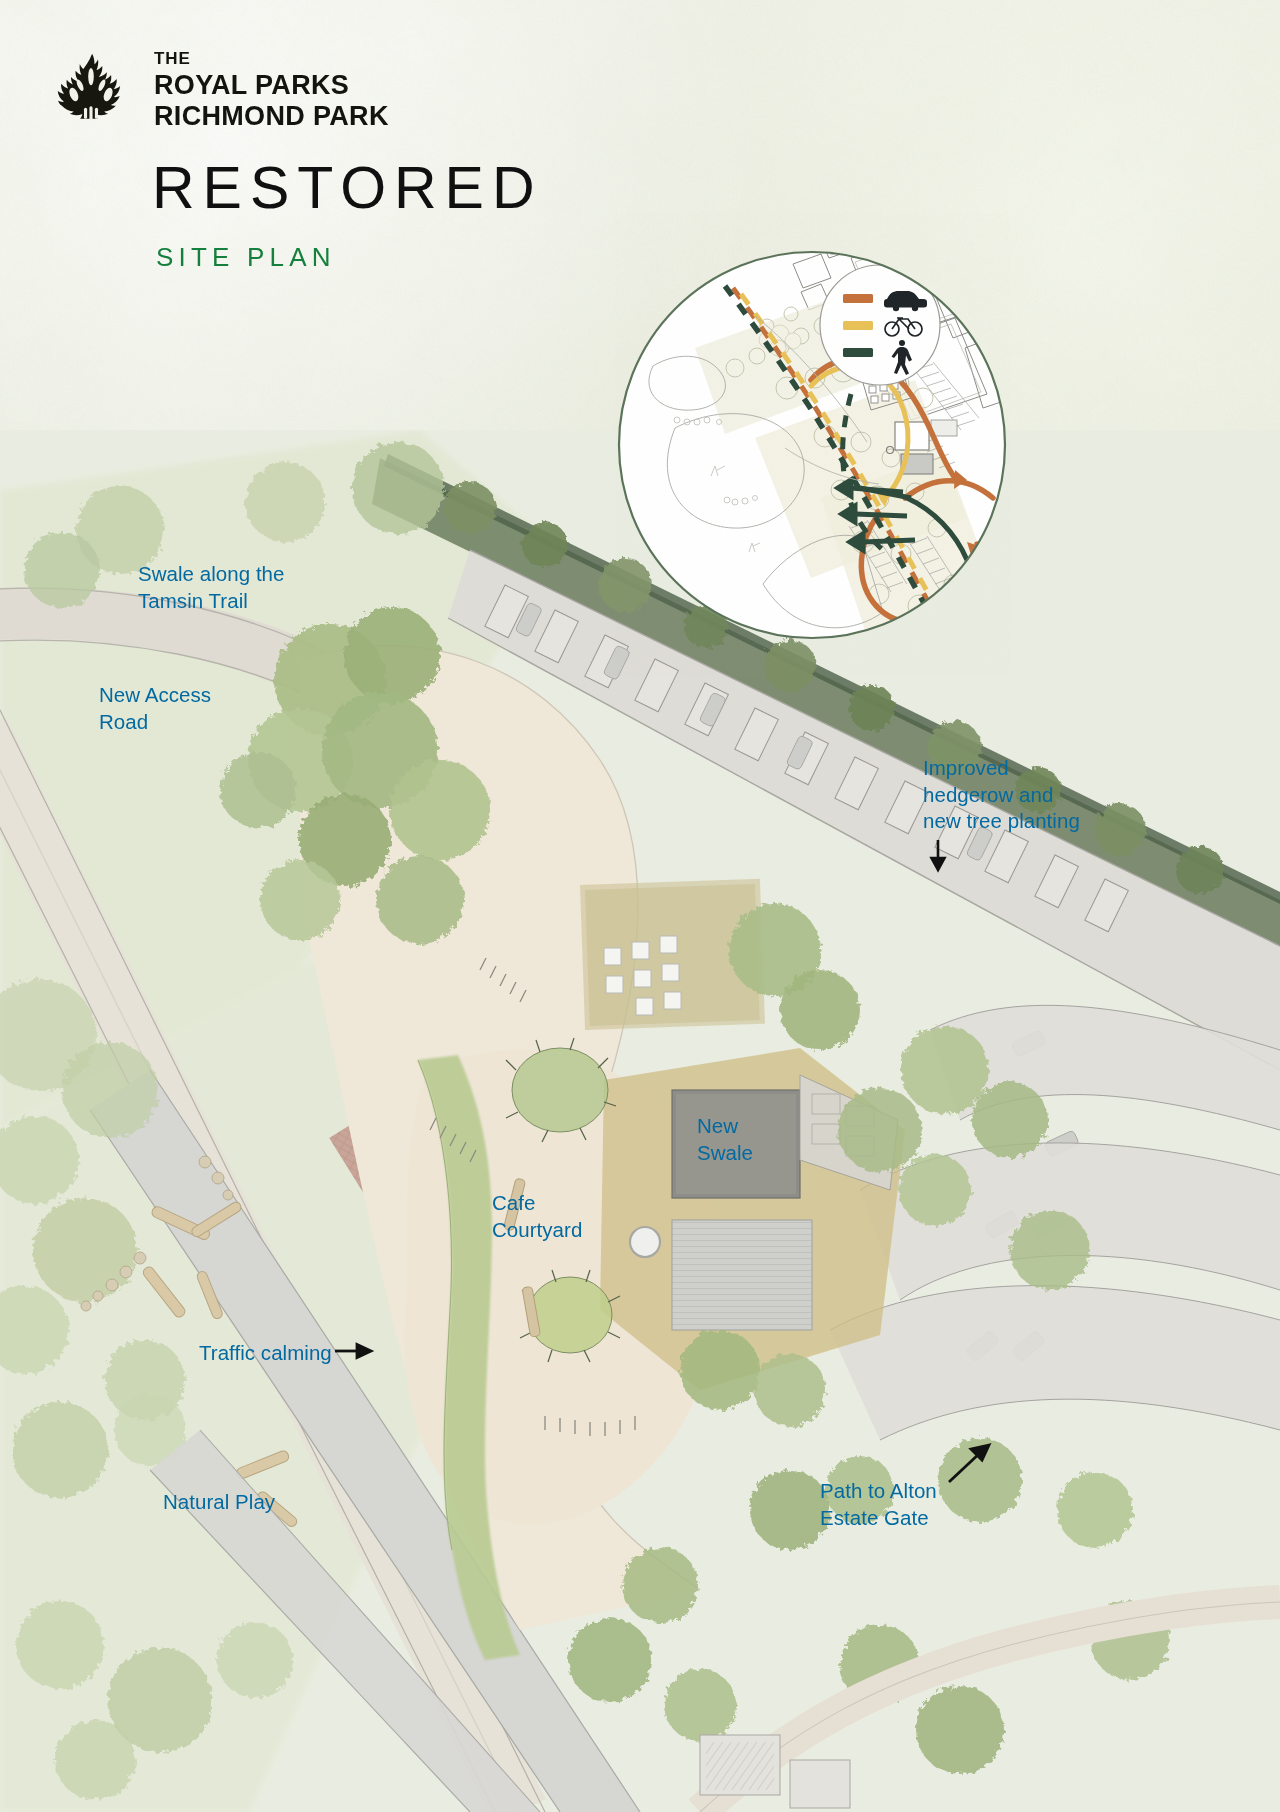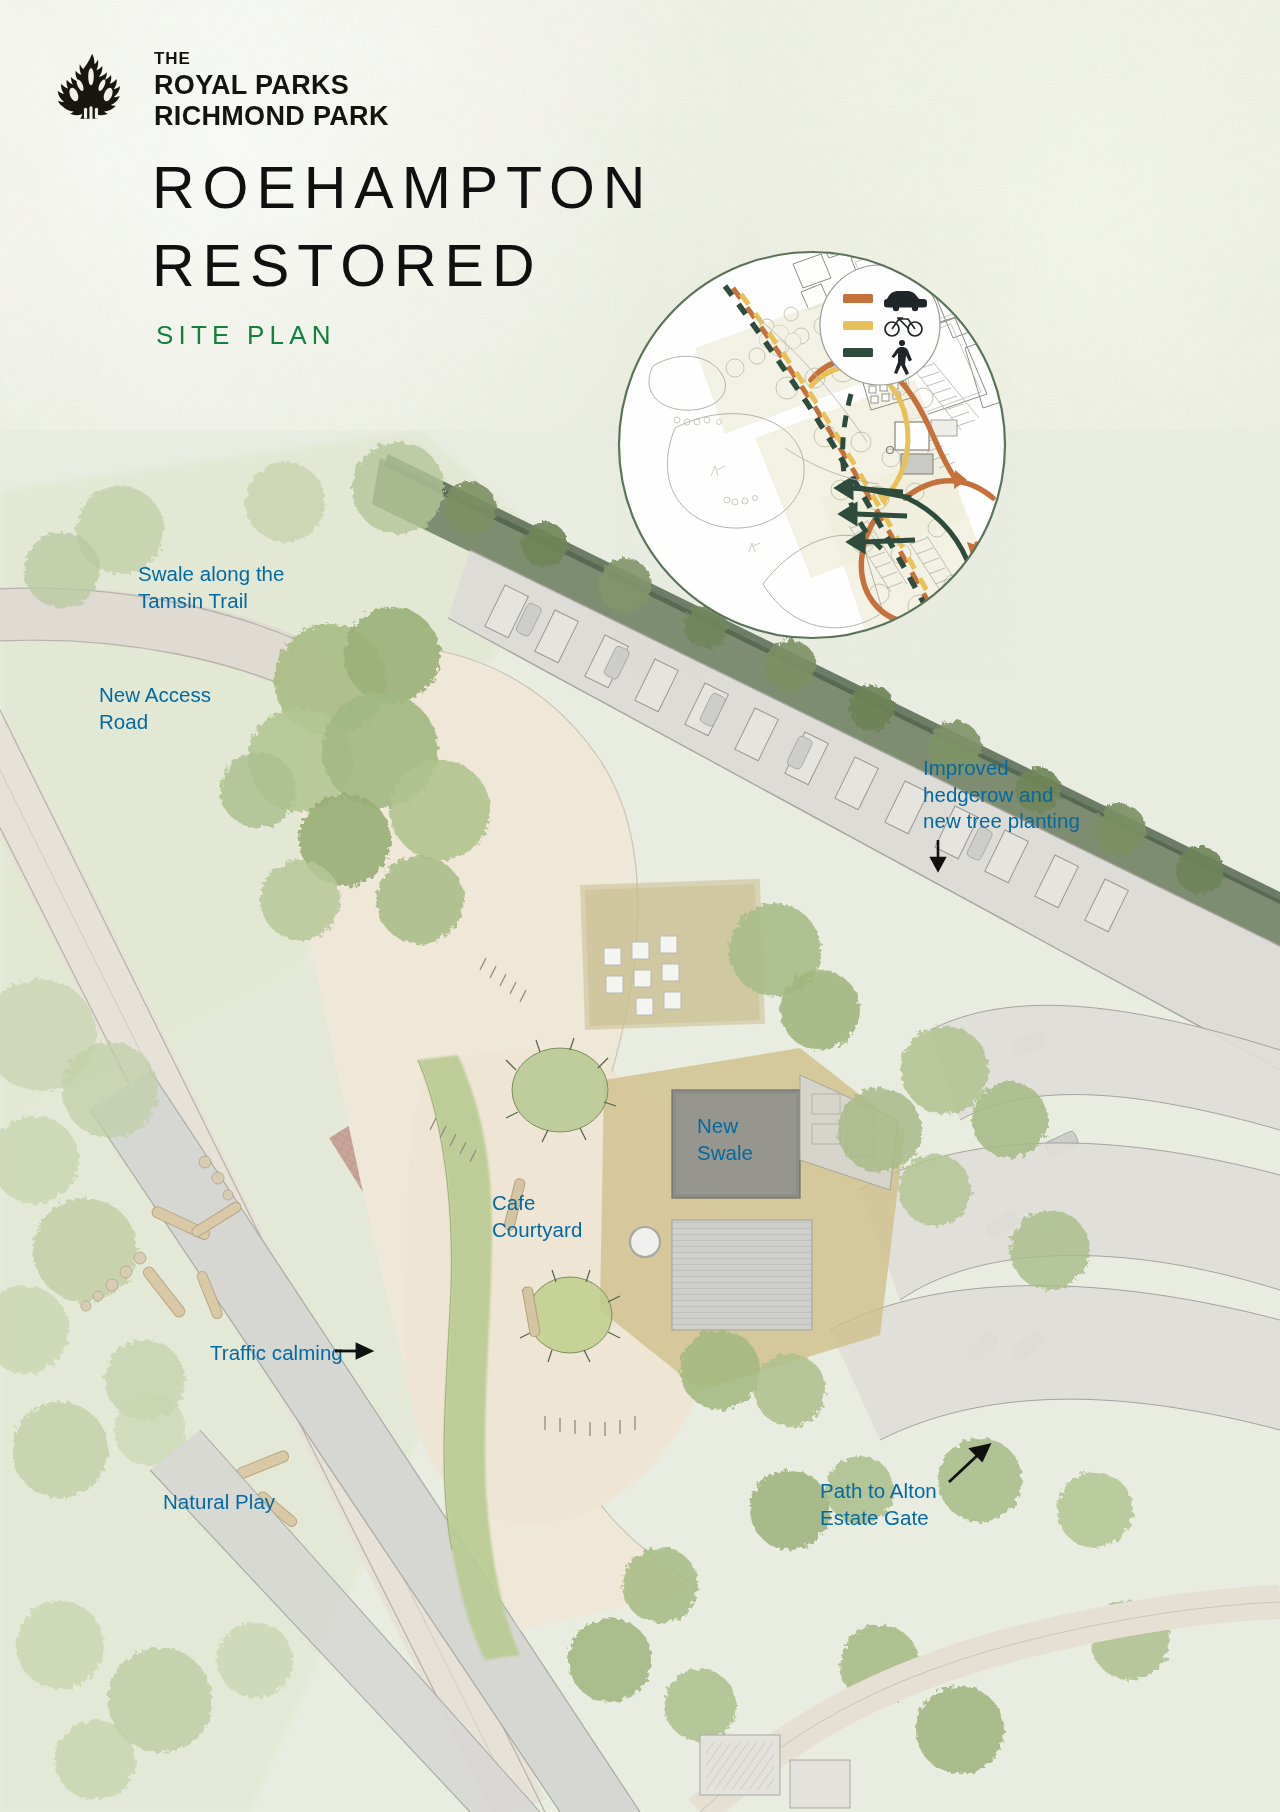--- a/index.html
+++ b/index.html
@@ -42,21 +42,21 @@
   
   .anno{position:absolute;color:#0369a1;font-size:20.5px;line-height:1.30;font-weight:400;
         letter-spacing:.002em;white-space:pre-line;}
   .anno-arrow{position:absolute;}
 
   .lbl-swale{left:138px;top:561px;}
   .lbl-access{left:99px;top:682px;}
   .lbl-hedge{left:923px;top:755px;}
   .lbl-cafecourt{left:492px;top:1190px;}
   .lbl-newcafe{left:697px;top:1113px;}
-  .lbl-traffic{left:199px;top:1340px;margin-left:11px;}
+  .lbl-traffic{left:199px;top:1340px;}
   .lbl-play{left:119px;top:1489px;margin-left:44px;}
   .lbl-alton{left:820px;top:1478px;}
 </style>
 </head>
 <body>
 
 <div id="poster">
 
   <div class="bg-base"></div>
 
@@ -398,21 +398,20 @@
       </g>
     </svg>
     <div class="brand-text">
       <span class="brand-the">THE</span>
       <span class="brand-l1">ROYAL PARKS</span>
       <span class="brand-l2">RICHMOND PARK</span>
     </div>
   </div>
 
   <div class="title-block">
-    <div class="title-l1">ROEHAMPTON</div>
     <div class="title-l2">RESTORED</div>
     <div class="subtitle">SITE PLAN</div>
   </div>
 
   <div class="inset">
     <svg viewBox="0 0 395 495" width="395" height="495">
       <defs>
         <clipPath id="insetClip">
             <circle cx="197" cy="247" r="193"></circle>
           </clipPath>

